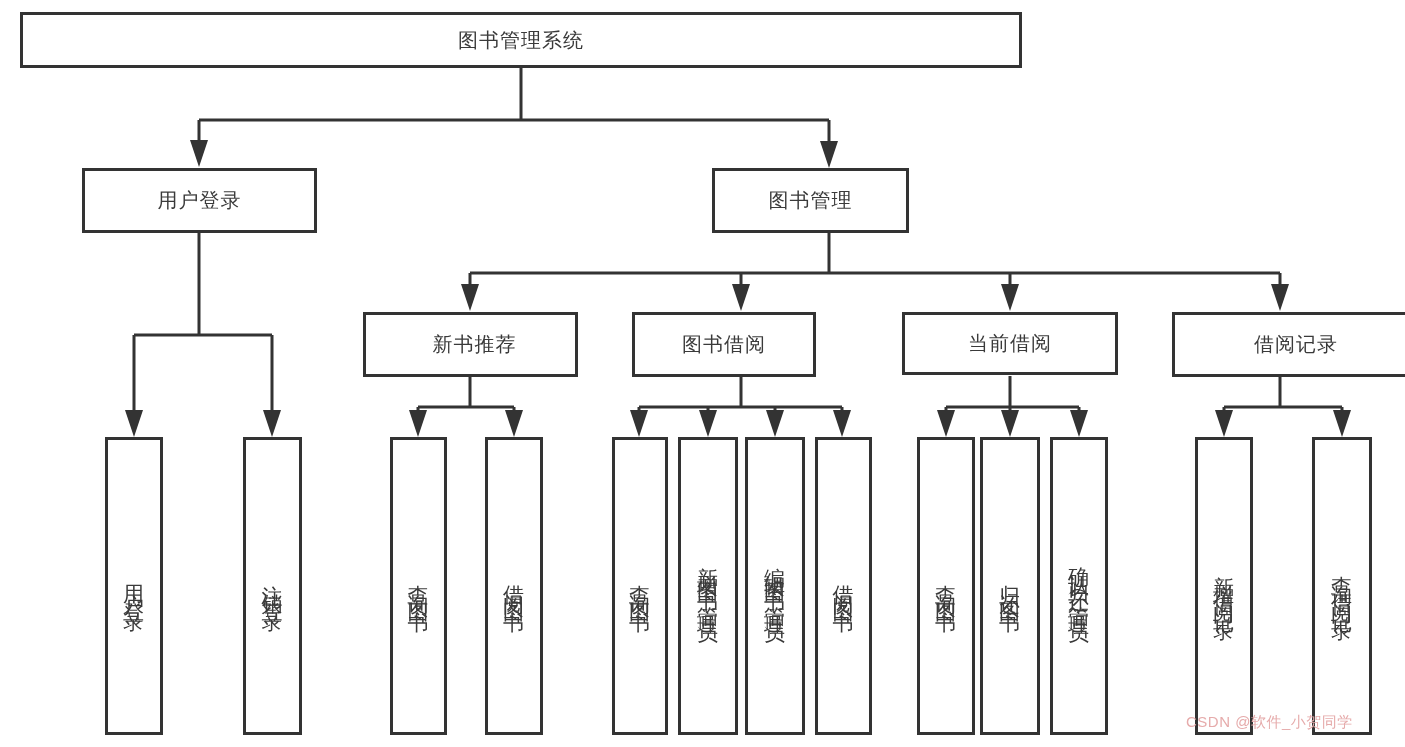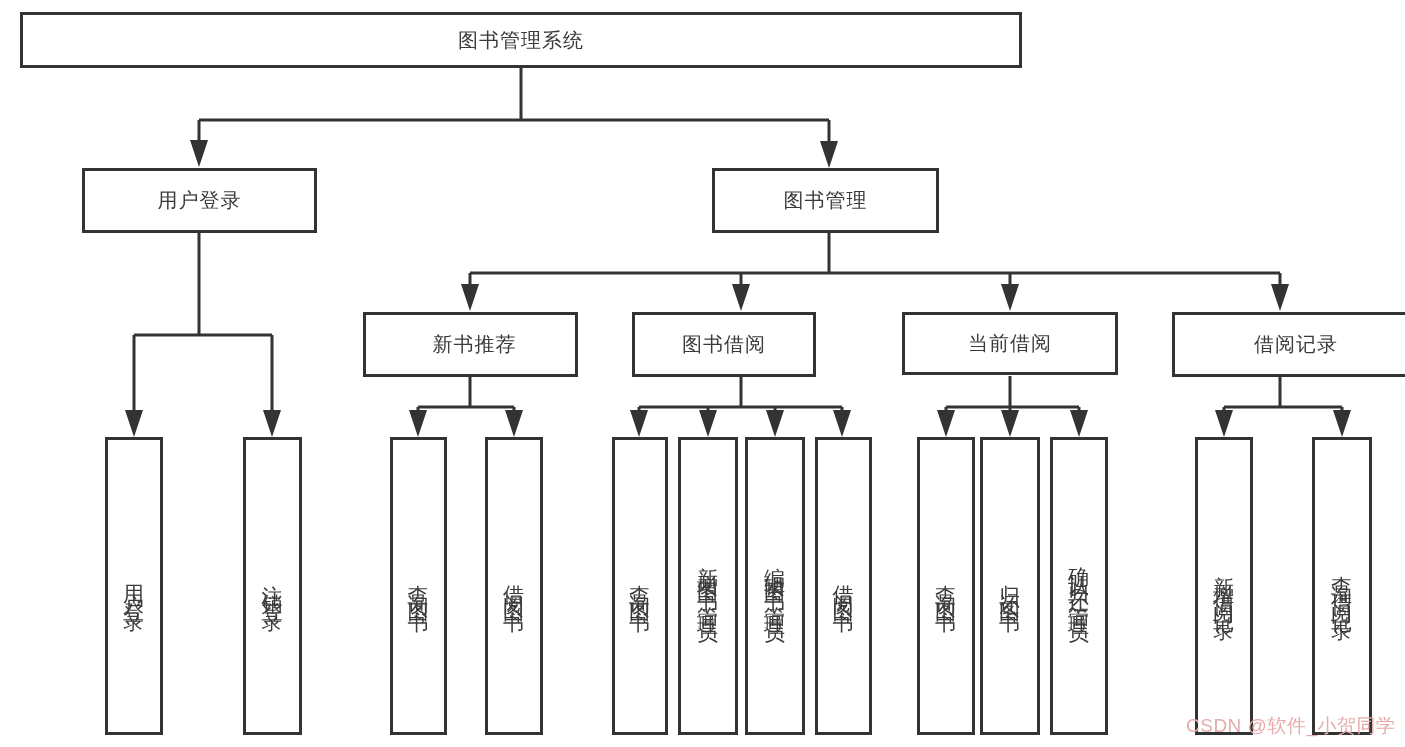--- a/index.html
+++ b/index.html
@@ -23,21 +23,21 @@
     display:flex; align-items:center; justify-content:center;
   }
   .leaf span {
     writing-mode:vertical-rl; text-orientation:mixed;
     font-size:21px; letter-spacing:9px; line-height:1;
     color:#3a3a3a; white-space:nowrap;
   }
   .leaf span.tight { letter-spacing:8px; }
   #watermark {
     position:absolute; left:1186px; top:713px;
-    font-size:19px; letter-spacing:0.5px;
+    font-size:15px; letter-spacing:0.5px;
     color:#e6abab; white-space:nowrap;
   }
 </style>
 </head>
 <body>
 
 <div id="stage">
 
   <svg id="connectors" width="1405" height="747" viewBox="0 0 1405 747">
     <g>
@@ -68,21 +68,21 @@
         M1001,410 L1019,410 L1010,437 Z
         M1070,410 L1088,410 L1079,437 Z
         M1215,410 L1233,410 L1224,437 Z
         M1333,410 L1351,410 L1342,437 Z"></path>
     </g>
   </svg>
 
   <div class="node" style="left:20px; top:12px; width:1002px; height:56px;">图书管理系统</div>
 
   <div class="node" style="left:82px; top:168px; width:235px; height:65px;">用户登录</div>
-  <div class="node" style="left:712px; top:168px; width:227px; height:65px;">图书管理</div>
+  <div class="node" style="left:712px; top:168px; width:197px; height:65px;">图书管理</div>
 
   <div class="node" style="left:363px; top:312px; width:215px; height:65px;padding-left:8px;">新书推荐</div>
   <div class="node" style="left:632px; top:312px; width:184px; height:65px;">图书借阅</div>
   <div class="node" style="left:902px; top:312px; width:216px; height:63px;">当前借阅</div>
   <div class="node" style="left:1172px; top:312px; width:248px; height:65px;">借阅记录</div>
 
   <div class="leaf" style="left:105px; width:58px;">
     <span>用户登录</span>
   </div>
   <div class="leaf" style="left:243px; width:59px;">

